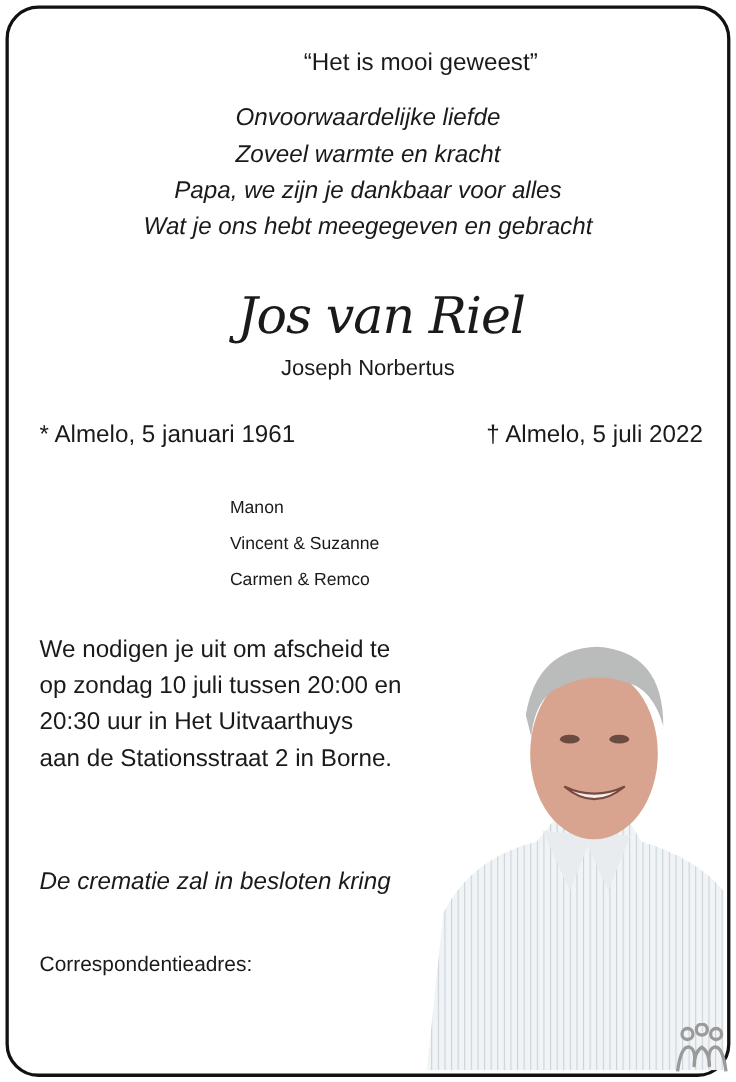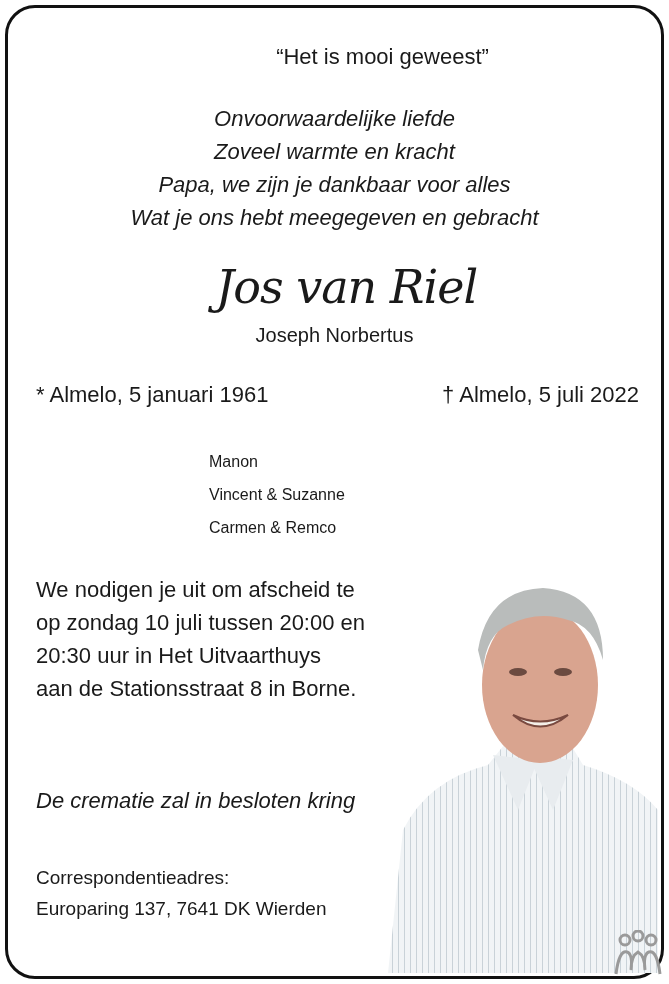--- a/index.html
+++ b/index.html
@@ -1,20 +1,20 @@
 <!DOCTYPE html>
 <html><head>
 <meta charset="utf-8">
 <style>
   html, body { margin:0; padding:0; background:#ffffff; }
   body { width:669px; height:984px; position:relative; overflow:hidden; font-family:"Liberation Sans", "DejaVu Sans", sans-serif; color:#1a1a1a; }
   .card { position:absolute; left:5px; top:5px; width:653px; height:968px; border:3px solid #111; border-radius:30px; background:#fff; overflow:hidden; }
   .center { position:absolute; left:0; width:100%; text-align:center; }
   .motto { top:36px; font-size:22px;padding-left:48px; }
-  .poem { top:94px; font-size:22px; font-style:italic; line-height:33px; }
+  .poem { top:82px; font-size:22px; font-style:italic; line-height:33px; }
   .name { top:252px; font-family:"DejaVu Serif", "Liberation Serif", serif; font-size:46px; letter-spacing:-1px; font-style:italic;padding-left:12px; }
   .fullname { top:316px; font-size:20px; }
   .born { position:absolute; left:28px; top:374px; font-size:22px; }
   .died { position:absolute; right:22px; top:374px; font-size:22px; }
   .family { position:absolute; left:201px; top:437px; font-size:16px; line-height:33px; }
   .invite { position:absolute; left:28px; top:565px; font-size:22px; line-height:33px; width:430px; }
   .cremation { position:absolute; left:28px; top:776px; font-size:22px; line-height:33px; width:400px;font-style:italic; }
   .address { position:absolute; left:28px; top:854px; font-size:19px; line-height:31px; }
   .photo { position:absolute; left:368px; top:580px; width:290px; height:393px; }
   .logo { position:absolute; right:6px; bottom:8px; width:50px; height:46px; }
@@ -41,30 +41,29 @@
   <div class="family">
     <div>Manon</div>
     <div>Vincent &amp; Suzanne</div>
     <div>Carmen &amp; Remco</div>
   </div>
 
   <div class="invite">
     <div>We nodigen je uit om afscheid te</div>
     <div>op zondag 10 juli tussen 20:00 en</div>
     <div>20:30 uur in Het Uitvaarthuys</div>
-    <div>aan de Stationsstraat 8 in Borne.</div>
+    <div>aan de Stationsstraat 2 in Borne.</div>
   </div>
 
   <div class="cremation">
     <div>De crematie zal in besloten kring</div>
   </div>
 
   <div class="address">
     <div>Correspondentieadres:</div>
-    <div>Europaring 137, 7641 DK Wierden</div>
   </div>
 </div>
 
 <svg class="photo" viewBox="0 0 290 393">
   <defs>
     <pattern id="stripes" width="6" height="10" patternUnits="userSpaceOnUse">
       <rect width="6" height="10" fill="#f1f4f6"></rect>
       <rect x="0" width="1" height="10" fill="#c9d2d8"></rect>
     </pattern>
   </defs>

